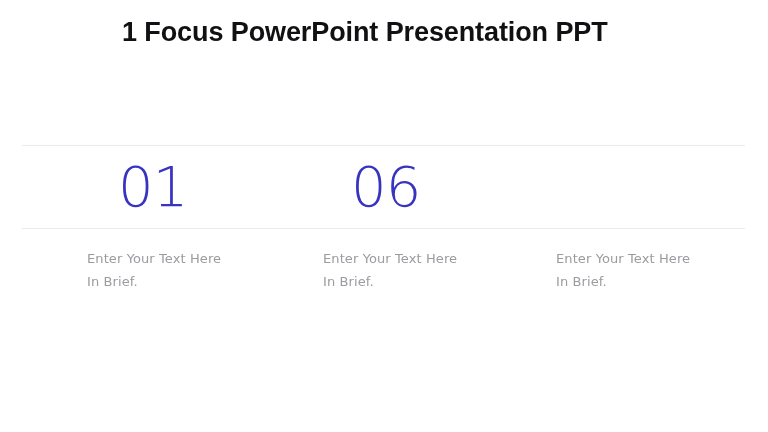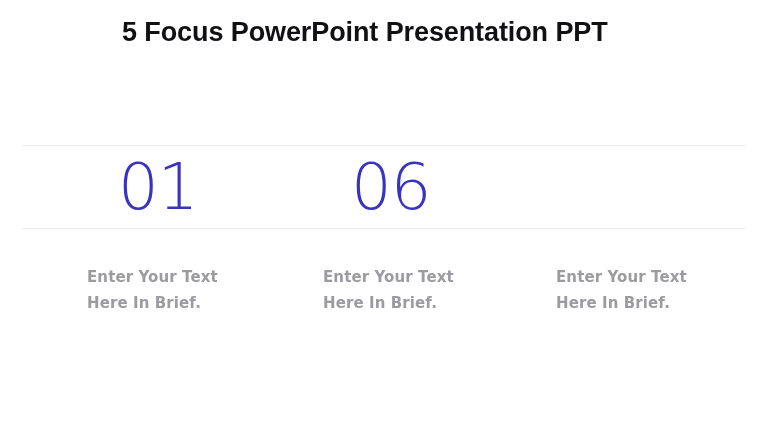--- a/index.html
+++ b/index.html
@@ -57,52 +57,52 @@
     height: 83px;
   }
   .number {
     position: absolute;
     top: 0;
     height: 83px;
     display: flex;
     align-items: center;
     justify-content: flex-start;
     font-family: "DejaVu Sans", sans-serif;
-    font-size: 64px;
+    font-size: 56px;
     font-weight: 300;
     color: #3934c0;
     letter-spacing: -1px;
     line-height: 1;
   }
   .number-01 { left: 118px; }
   .number-02 { left: 351px; }
   .number-03 { left: 584px; }
 
   
   .caption {
     position: absolute;
-    top: 264px;
+    top: 248px;
     width: 140px;
     font-family: "DejaVu Sans", sans-serif;
-    font-size: 15px;
-    font-weight: 700;
+    font-size: 13px;
+    font-weight: 400;
     color: #9b9ba0;
     line-height: 1.75;
     letter-spacing: 0.1px;
   }
   .caption-01 { left: 87px; }
   .caption-02 { left: 323px; }
   .caption-03 { left: 556px; }
 </style>
 </head>
 <body>
 
 <div class="slide">
 
-  <div class="slide-title">5 Focus PowerPoint Presentation PPT</div>
+  <div class="slide-title">1 Focus PowerPoint Presentation PPT</div>
 
   <div class="rule rule-top"></div>
 
   <div class="numbers-band">
     <div class="number number-01">01</div>
     <div class="number number-02">06</div>
   </div>
 
   <div class="rule rule-bottom"></div>
 

